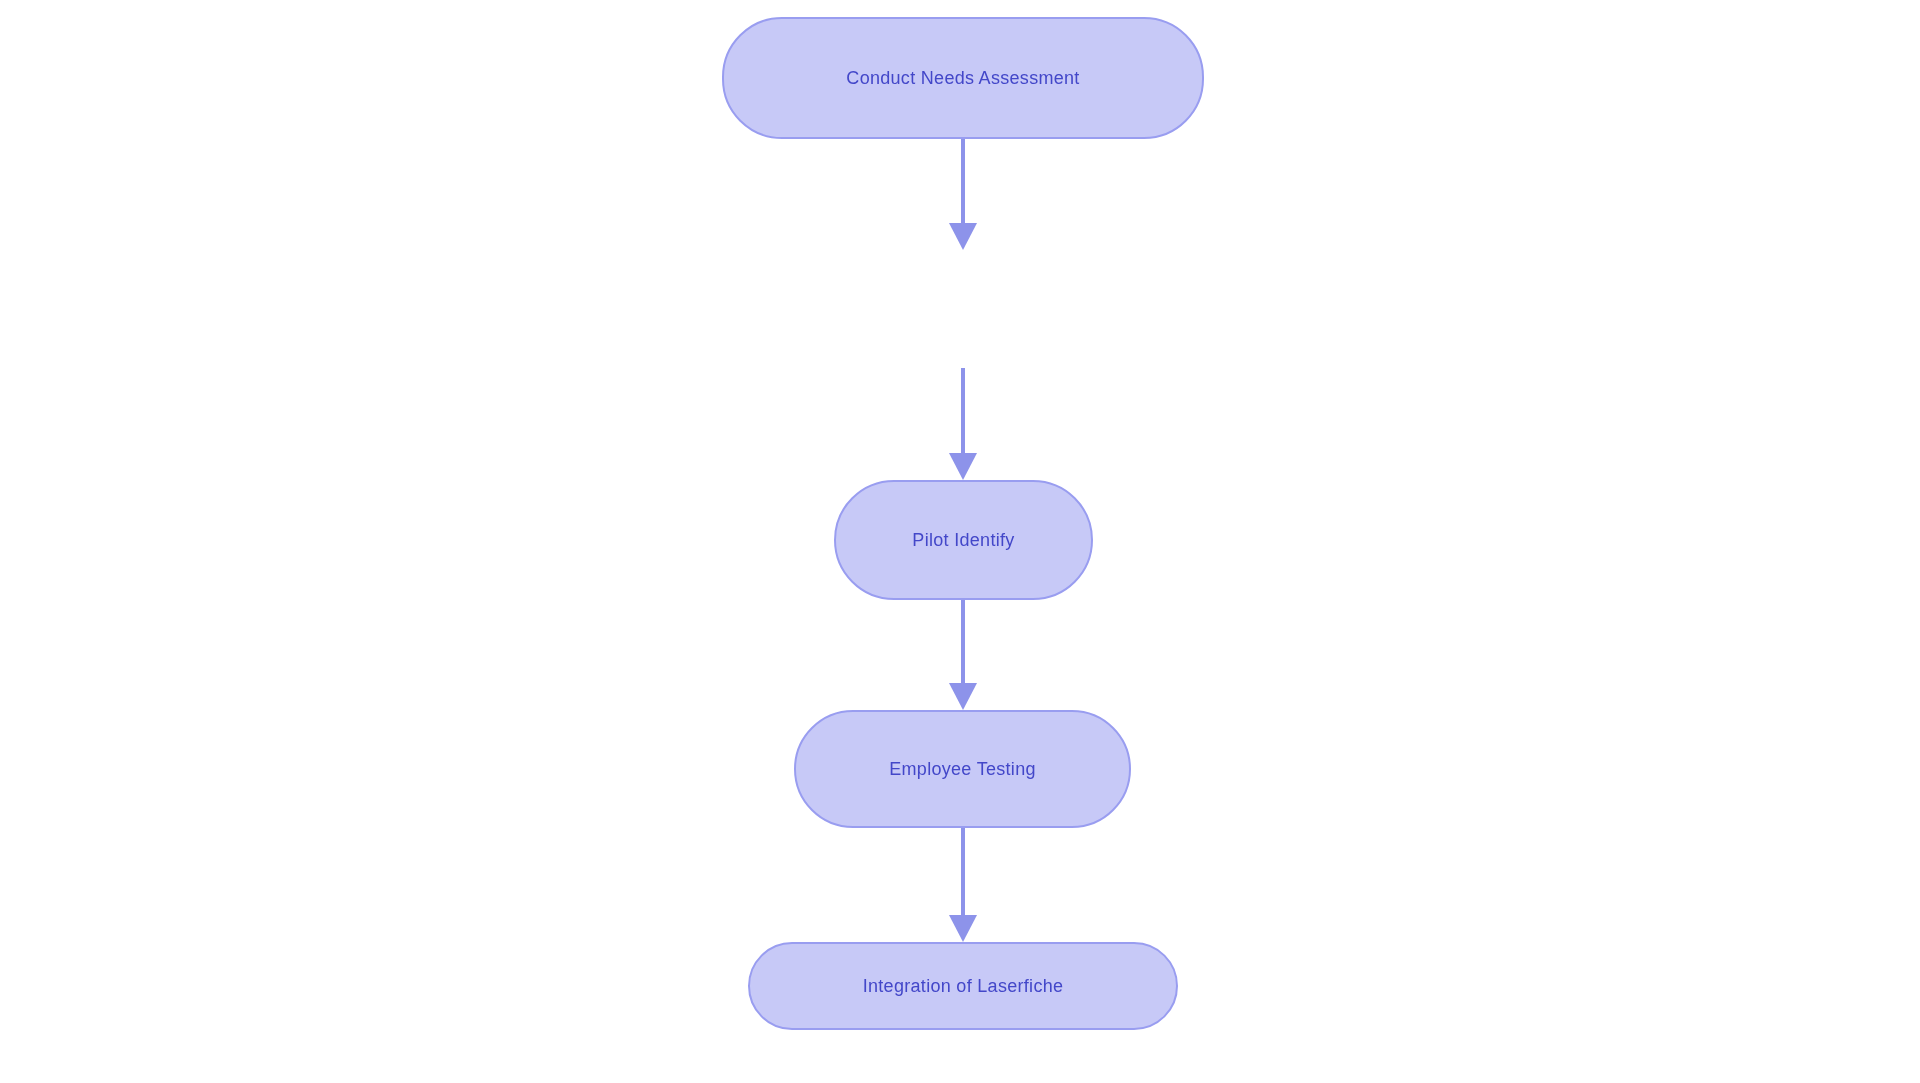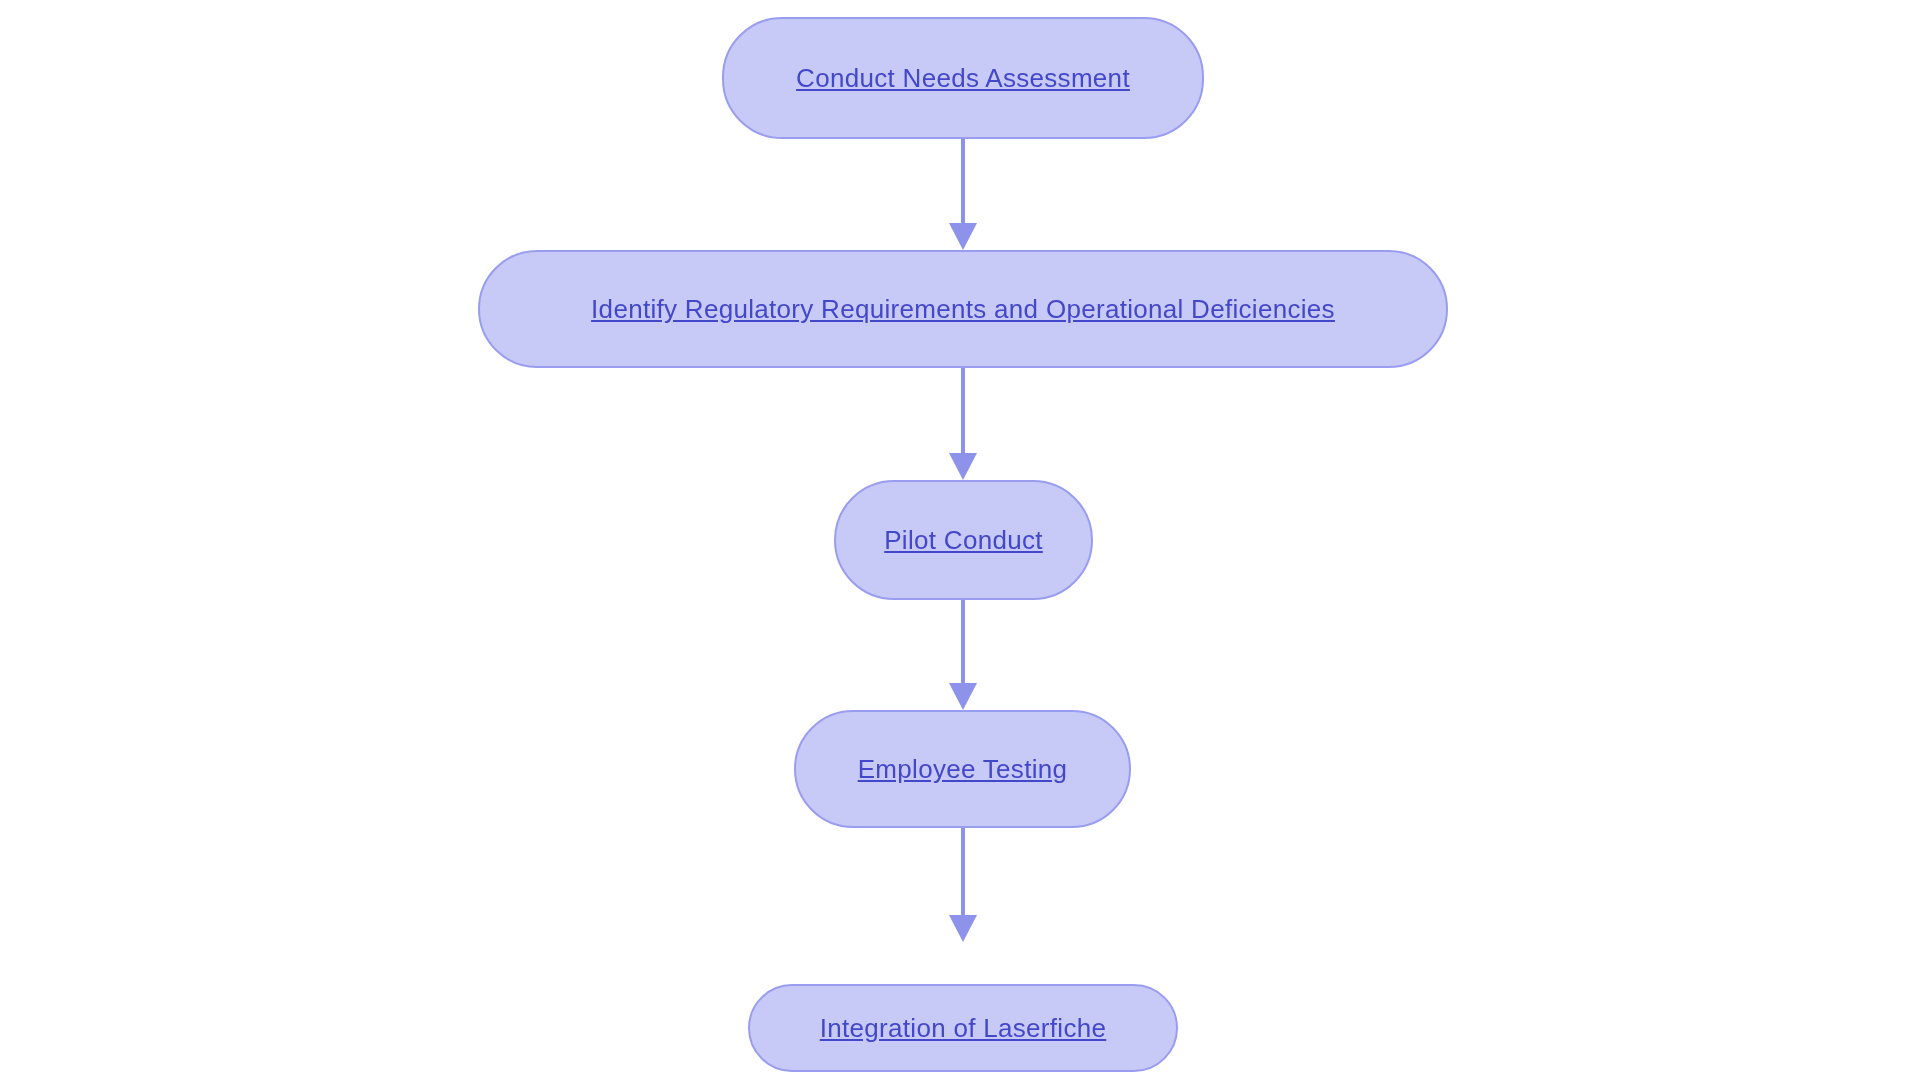--- a/index.html
+++ b/index.html
@@ -24,25 +24,24 @@
     border: 2px solid var(--node-border, #999df0);
     border-radius: 60px;
     display: flex;
     align-items: center;
     justify-content: center;
     text-align: center;
     padding: 0 30px;
   }
   .node-label {
     color: var(--node-text, #4347c9);
-    font-size: 26px;
+    font-size: 18px;
     font-weight: 400;
     letter-spacing: 0.3px;
     white-space: nowrap;
-    text-decoration: underline;
   }
   .arrow {
     position: absolute;
     width: 28px;
     display: flex;
     flex-direction: column;
     align-items: center;
   }
   .arrow-line {
     width: 4px;
@@ -65,44 +64,41 @@
 
   <div class="node" style="left:722px; top:17px; width:482px; height:122px;">
     <span class="node-label">Conduct Needs Assessment</span>
   </div>
 
   <div class="arrow" style="left:949px; top:139px; height:111px;">
     <div class="arrow-line"></div>
     <div class="arrow-head"></div>
   </div>
 
-  <div class="node" style="left:478px; top:250px; width:970px; height:118px;">
-    <span class="node-label">Identify Regulatory Requirements and Operational Deficiencies</span>
-  </div>
 
   <div class="arrow" style="left:949px; top:368px; height:112px;">
     <div class="arrow-line"></div>
     <div class="arrow-head"></div>
   </div>
 
   <div class="node" style="left:834px; top:480px; width:259px; height:120px;">
-    <span class="node-label">Pilot Conduct</span>
+    <span class="node-label">Pilot Identify</span>
   </div>
 
   <div class="arrow" style="left:949px; top:600px; height:110px;">
     <div class="arrow-line"></div>
     <div class="arrow-head"></div>
   </div>
 
   <div class="node" style="left:794px; top:710px; width:337px; height:118px;">
     <span class="node-label">Employee Testing</span>
   </div>
 
   <div class="arrow" style="left:949px; top:828px; height:114px;">
     <div class="arrow-line"></div>
     <div class="arrow-head"></div>
   </div>
 
-  <div class="node" style="left:748px; top:942px; width:430px; height:88px;margin-top:42px;">
+  <div class="node" style="left:748px; top:942px; width:430px; height:88px;">
     <span class="node-label">Integration of Laserfiche</span>
   </div>
 
 </div>
 
 </body></html>

